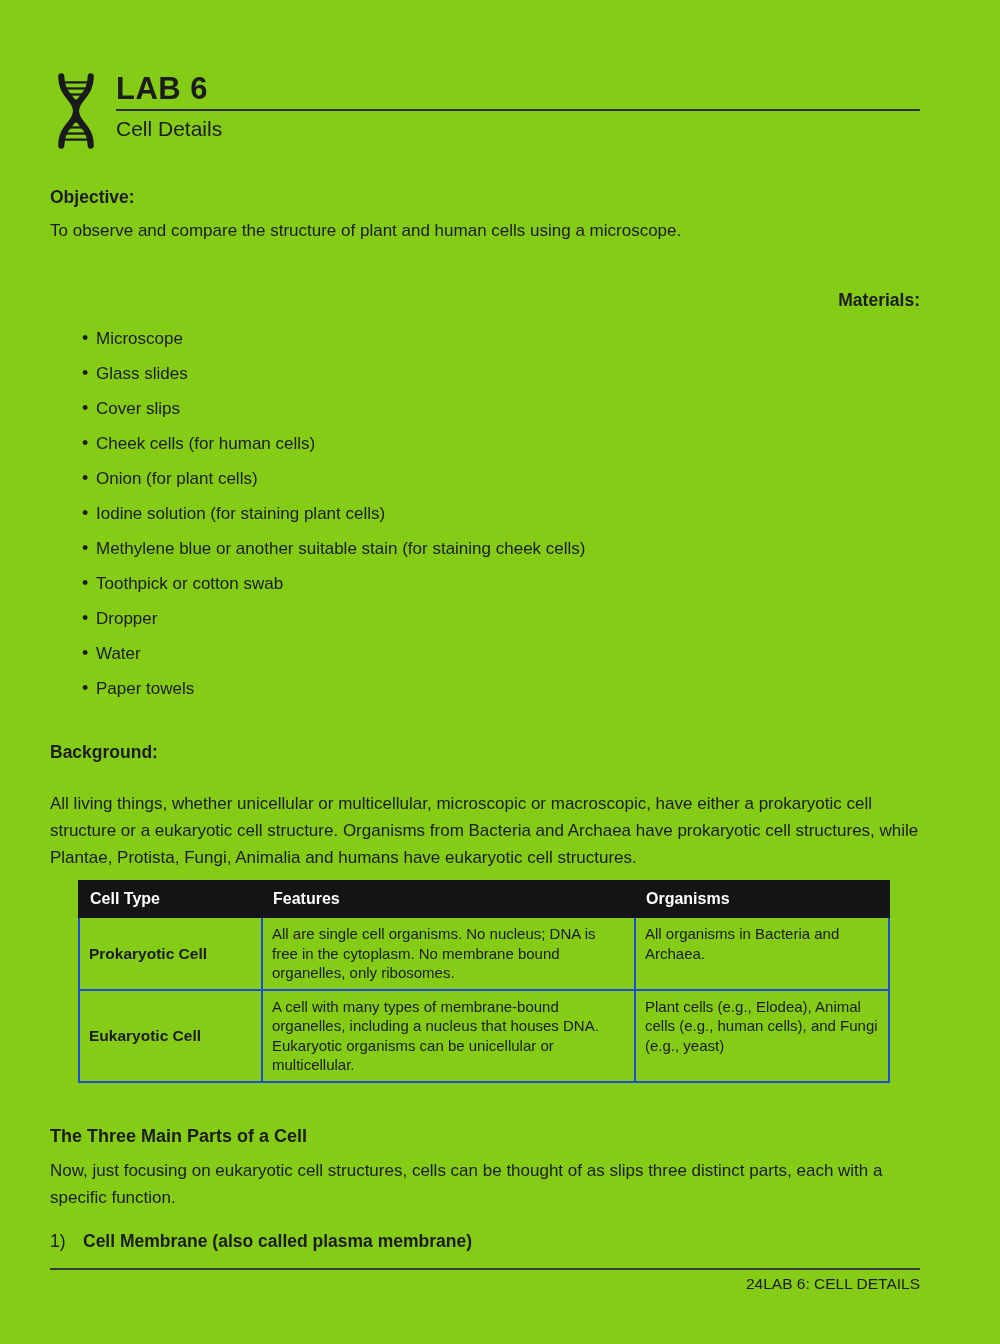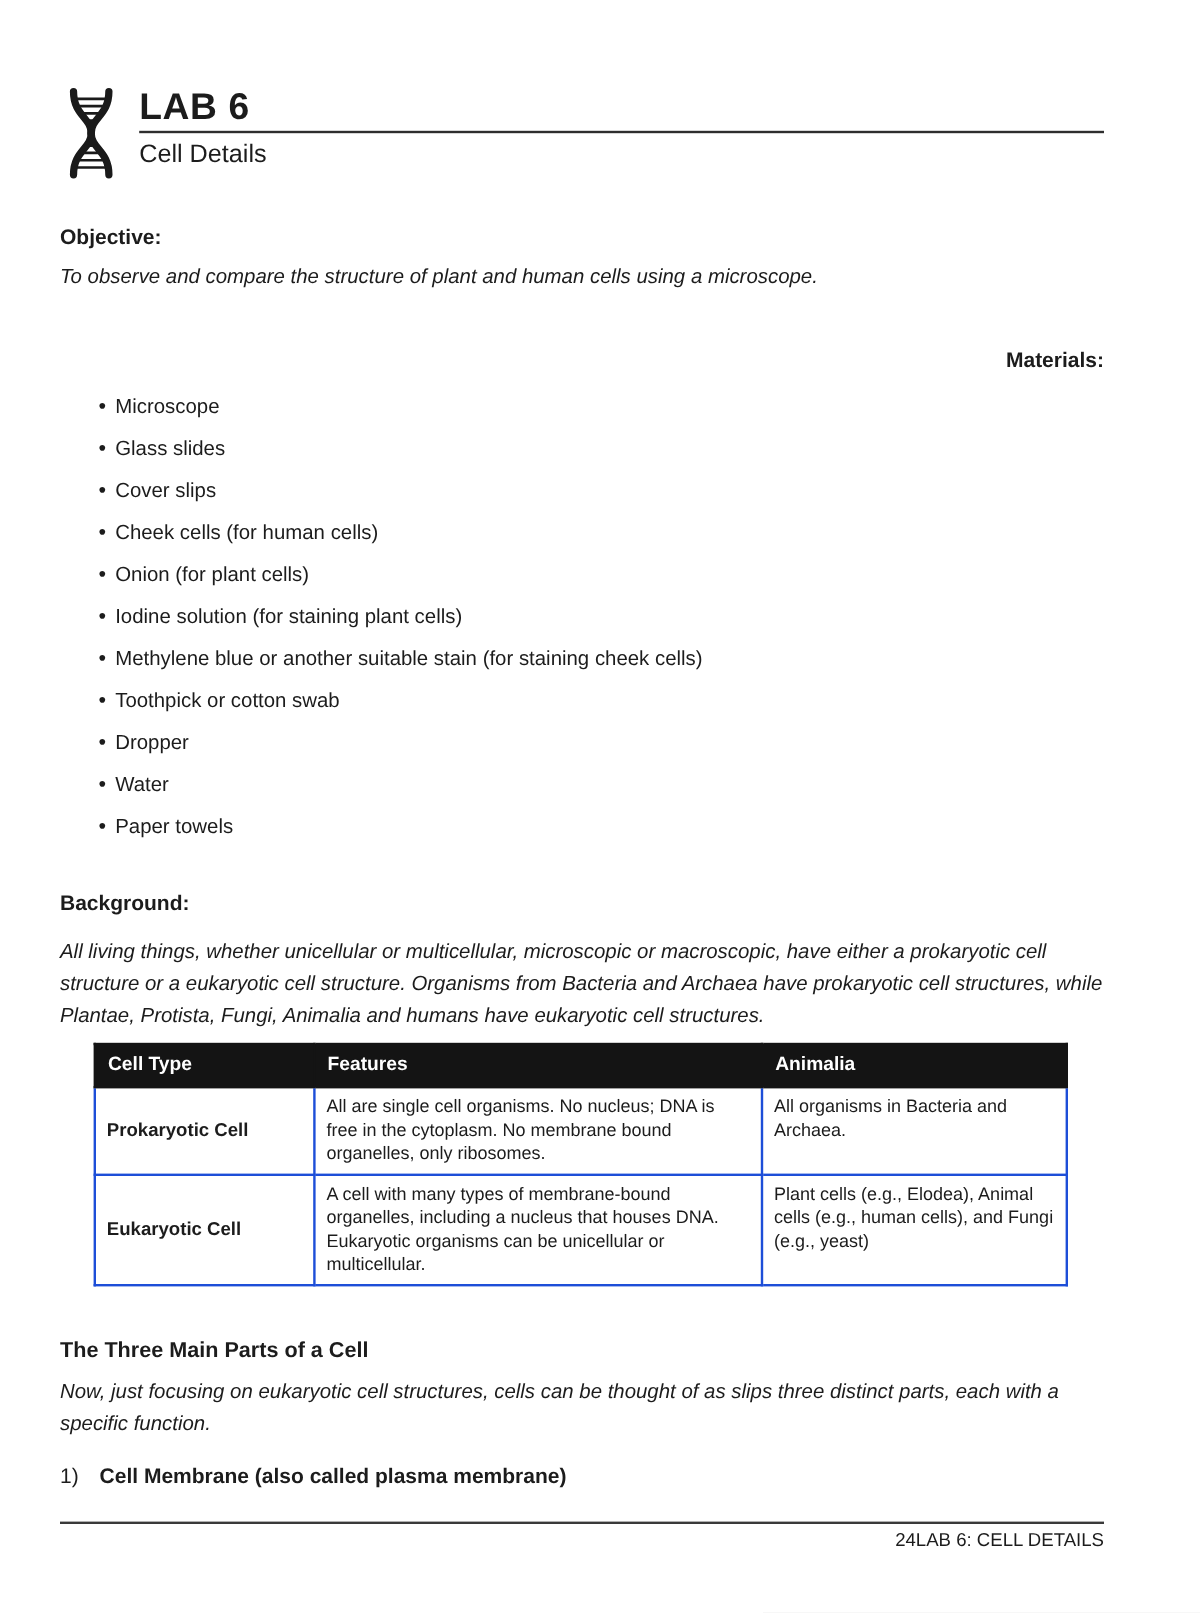--- a/index.html
+++ b/index.html
@@ -1,58 +1,58 @@
 <!DOCTYPE html>
 <html><head>
 <meta charset="utf-8">
 <style>
   * { margin:0; padding:0; box-sizing:border-box; }
   html,body { background:#e9e9e9; }
   .page {
     position:relative;
     width:1000px; height:1344px;
-    background:#ffffff;
+    background:#84cc16;
     font-family:"Liberation Sans", sans-serif;
     color:#1c1c1c;
     overflow:hidden;
     margin:0 auto;
   }
   .content { padding:68px 80px 0 50px; }
 
   
   .header { display:flex; align-items:flex-start; }
   .dna-icon { width:52px; height:86px; flex:0 0 auto; }
   .header-text { flex:1; padding-top:4px; margin-left:14px; }
   .lab-number {
     font-size:31px; font-weight:bold; letter-spacing:0.5px;
     line-height:34px; padding-bottom:3px;
     border-bottom:2px solid #2e2e2e;
   }
   .lab-subtitle { font-size:21px; line-height:26px; margin-top:5px; }
 
   
   .sec-heading { font-size:17.5px; font-weight:bold; line-height:27px; }
-  .body-text   { font-size:17px; line-height:27px;font-style:italic; }
+  .body-text   { font-size:17px; line-height:27px; }
 
   .objective-heading { margin-top:30px; }
   .objective-text    { margin-top:6px; }
 
   .materials-heading { margin-top:43px;text-align:right; }
   .materials-list { list-style:none; margin-top:7px; }
   .materials-list li {
     font-size:17px; line-height:35px; padding-left:46px; position:relative;
   }
   .materials-list li::before {
     content:"\2022";
     position:absolute; left:32px; top:0;
     font-size:18px; line-height:35px; color:#1c1c1c;
   }
 
   .background-heading { margin-top:33px; }
-  .background-text    { margin-top:13px; max-width:872px; }
+  .background-text    { margin-top:24px; max-width:872px; }
 
   
   .cell-table {
     border-collapse:collapse;
     margin:9px 0 0 28px;
     width:810px;
     table-layout:fixed;
   }
   .cell-table col.c1 { width:183px; }
   .cell-table col.c2 { width:373px; }
@@ -142,21 +142,21 @@
     <table class="cell-table">
       <colgroup>
           <col class="c1">
           <col class="c2">
           <col class="c3">
         </colgroup>
       <thead>
         <tr>
           <th>Cell Type</th>
           <th>Features</th>
-          <th>Animalia</th>
+          <th>Organisms</th>
         </tr>
       </thead>
       <tbody>
         <tr class="row1">
           <td class="type-cell">Prokaryotic Cell</td>
           <td>All are single cell organisms. No nucleus; DNA is free in the cytoplasm. No membrane bound organelles, only ribosomes.</td>
           <td>All organisms in Bacteria and Archaea.</td>
         </tr>
         <tr class="row2">
           <td class="type-cell">Eukaryotic Cell</td>

